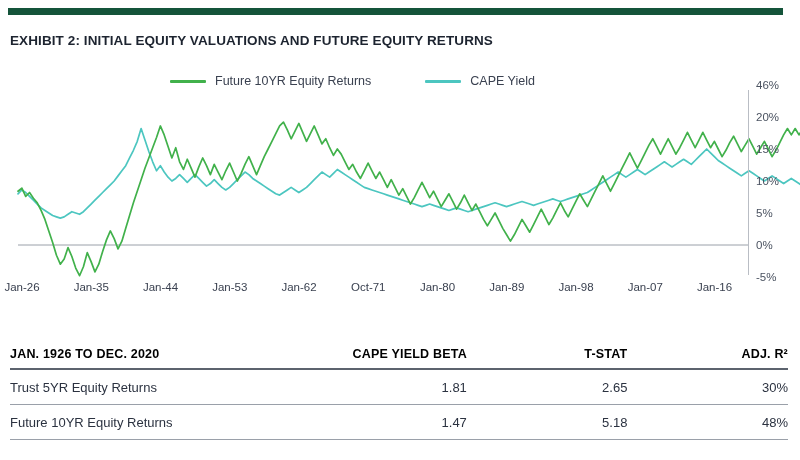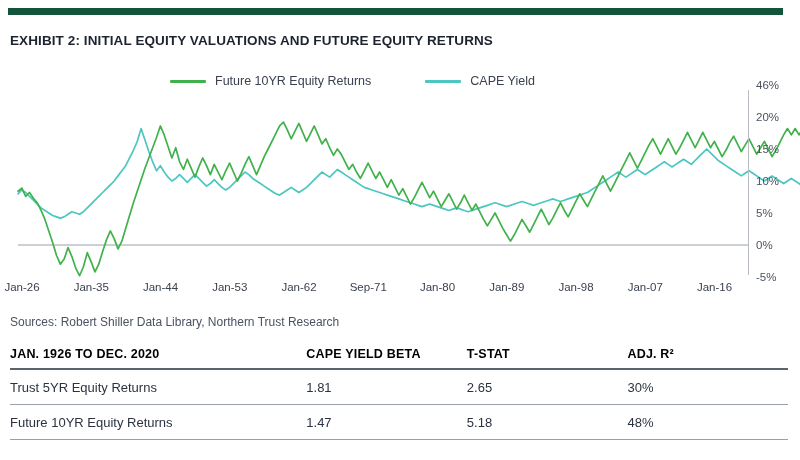--- a/index.html
+++ b/index.html
@@ -52,21 +52,21 @@
   .sources {
     position: absolute; left: 10px; top: 315px;
     font-size: 12px; color: #4a5260; white-space: nowrap;
   }
 
   
   .stat-table { position: absolute; left: 10px; top: 340px; width: 778px; }
   .row { position: relative; display: flex; align-items: center; height: 34px; }
   .row.header-row { height: 28px; }
   .c-label { width: 310px; font-size: 13px; color: #2b3240; }
-  .c-num { width: 168px; text-align: left; font-size: 13px; color: #2b3240; }
+  .c-num { width: 168px; text-align: right; font-size: 13px; color: #2b3240; }
   .header-row .c-label,
   .header-row .c-num { font-weight: bold; font-size: 12.5px; color: #000000; letter-spacing: .2px; }
   .rule { width: 778px; height: 1px; background: #9aa0a9; }
   .rule.thick { height: 2px; background: #5c636e; }
 </style>
 </head>
 <body>
 
 <div id="root">
 
@@ -102,30 +102,29 @@
         <div class="ytick" style="top: 128px;">5%</div>
         <div class="ytick" style="top: 160px;">0%</div>
         <div class="ytick" style="top: 192px;">-5%</div>
       </div>
     <div id="xticks">
         <div class="xtick" style="left: 18px;">Jan-26</div>
         <div class="xtick" style="left: 87.2526px;">Jan-35</div>
         <div class="xtick" style="left: 156.505px;">Jan-44</div>
         <div class="xtick" style="left: 225.758px;">Jan-53</div>
         <div class="xtick" style="left: 295.011px;">Jan-62</div>
-        <div class="xtick" style="left: 364.263px;">Sep-71</div>
+        <div class="xtick" style="left: 364.263px;">Oct-71</div>
         <div class="xtick" style="left: 433.516px;">Jan-80</div>
         <div class="xtick" style="left: 502.768px;">Jan-89</div>
         <div class="xtick" style="left: 572.021px;">Jan-98</div>
         <div class="xtick" style="left: 641.274px;">Jan-07</div>
         <div class="xtick" style="left: 710.526px;">Jan-16</div>
       </div>
   </div>
 
-  <div class="sources">Sources: Robert Shiller Data Library, Northern Trust Research</div>
 
   <div class="stat-table">
     <div class="row header-row">
       <div class="c-label">JAN. 1926 TO DEC. 2020</div>
       <div class="c-num">CAPE YIELD BETA</div>
       <div class="c-num">T-STAT</div>
       <div class="c-num">ADJ. R²</div>
     </div>
     <div class="rule thick"></div>
 

